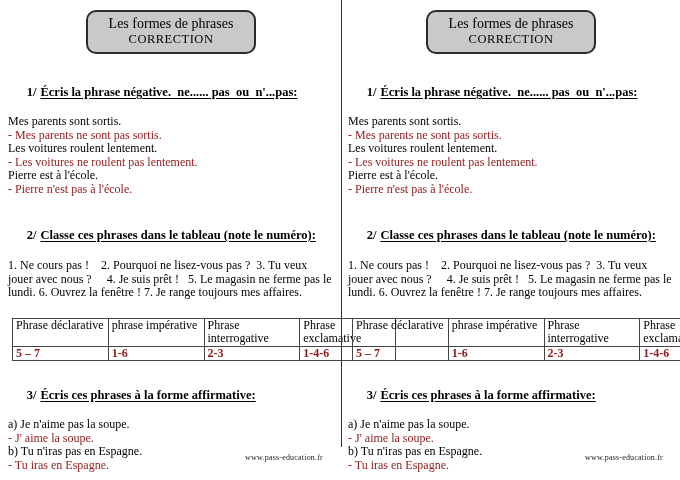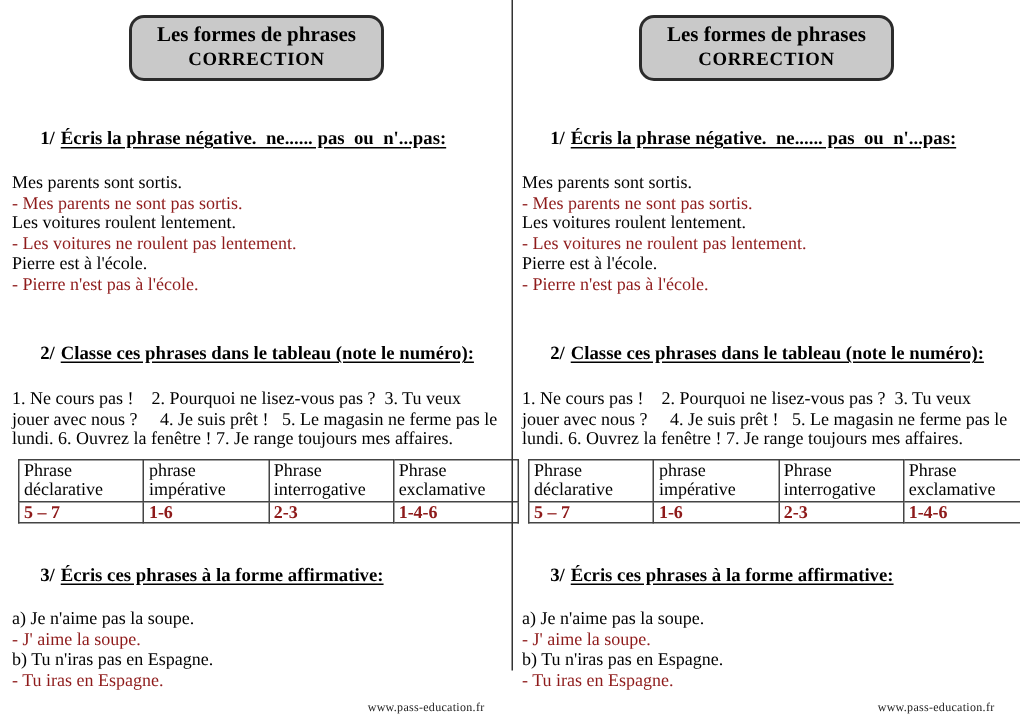--- a/index.html
+++ b/index.html
@@ -14,46 +14,46 @@
     background: #333; z-index: 2;
   }
   .panel {
     width: 340px; height: 480px; box-sizing: border-box;
     padding: 10px 6px 0 8px; position: relative; flex: 0 0 340px;
   }
   .title-box {
     width: 158px; margin: 0 auto; box-sizing: content-box;
     background: var(--box-bg, #c9c9c9);
     border: 2px solid #2b2b2b; border-radius: 10px;
-    text-align: center; padding: 4px 4px 5px; font-weight: bold;
+    text-align: center; padding: 4px 4px 5px; font-weight: normal;
   }
   .title-line1 { font-size: 14px; line-height: 16px; }
   .title-line2 { font-size: 12.5px; line-height: 15px; letter-spacing: 0.5px; }
   .heading { margin-top: 16px; font-weight: bold; font-size: 12.5px; white-space: pre-wrap; }
   .heading .hnum { margin-right: 4px; }
   .heading .htext { text-decoration: underline; text-underline-offset: 2px; white-space: pre-wrap; margin-top: 32px; }
   .heading.h2 { margin-top: 17px; }
   .heading.h3 { margin-top: 12px; }
   .lines { }
   .line { line-height: 13.5px; white-space: pre-wrap; }
   .line.answer { color: var(--answer-red, #8e1a1a); font-weight: normal; }
   .para { margin-top: 1px; line-height: 13.5px; white-space: pre-wrap; }
   table.classify {
-    border-collapse: collapse; margin-top: 6px; margin-left: 4px;
-    width: 334px; table-layout: fixed;
+    border-collapse: collapse; margin-top: 18px; margin-left: 4px;
+    width: 384px; table-layout: fixed;
   }
   table.classify td {
     border: 1px solid #444; padding: 0 3px; vertical-align: top;
     line-height: 13.5px; font-size: 12px; height: 27px;
   }
   table.classify tr.answers td {
     height: 13px; color: var(--answer-red, #8e1a1a); font-weight: bold;
   }
   .footer {
-    position: absolute; right: 17px; bottom: 4px;
+    position: absolute; right: 17px; bottom: 18px;
     font-size: 8px; color: #222; letter-spacing: 0.2px;
   }
 </style>
 </head>
 <body>
 
 <div class="page">
 
   <div class="panel">
 

